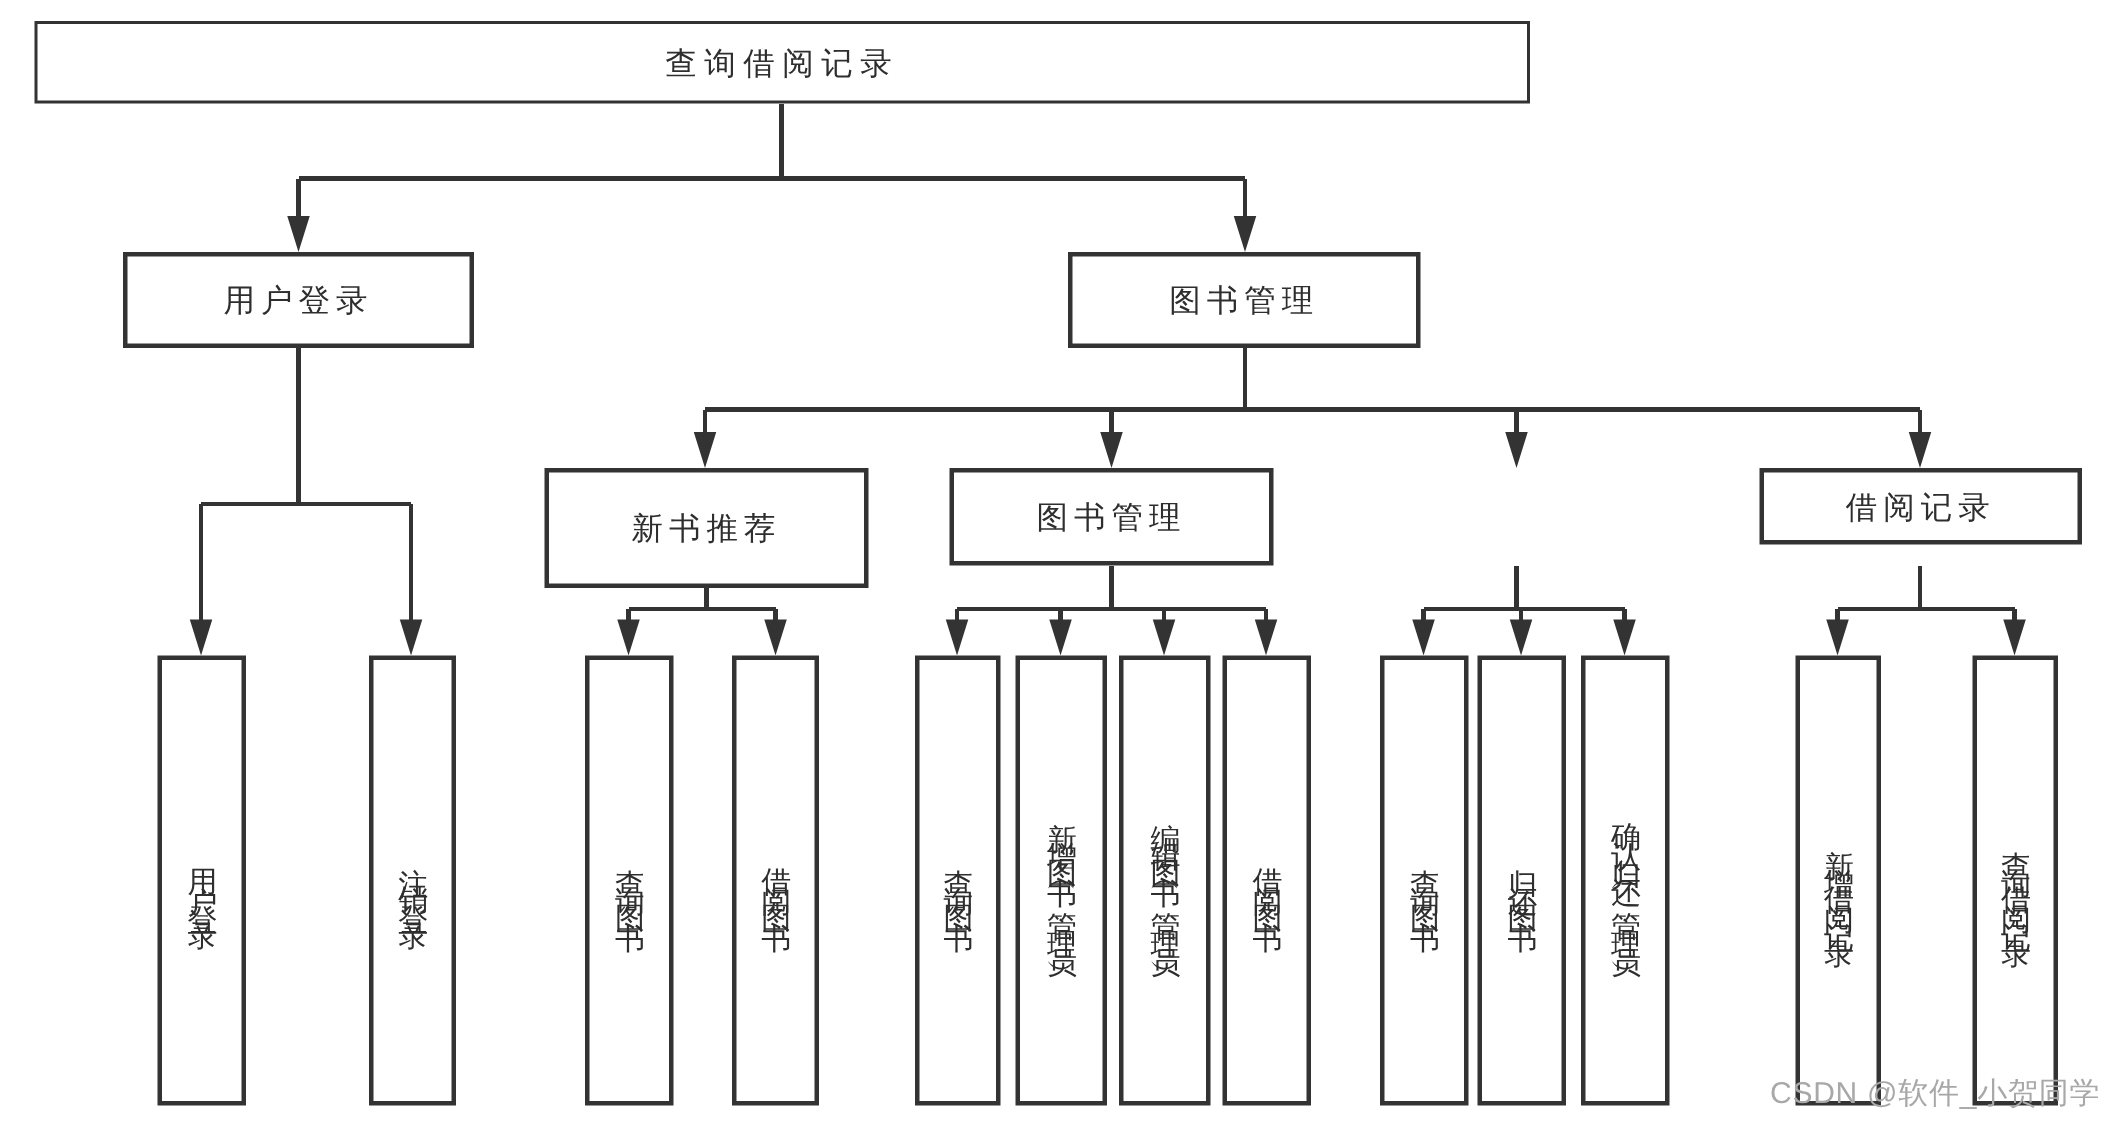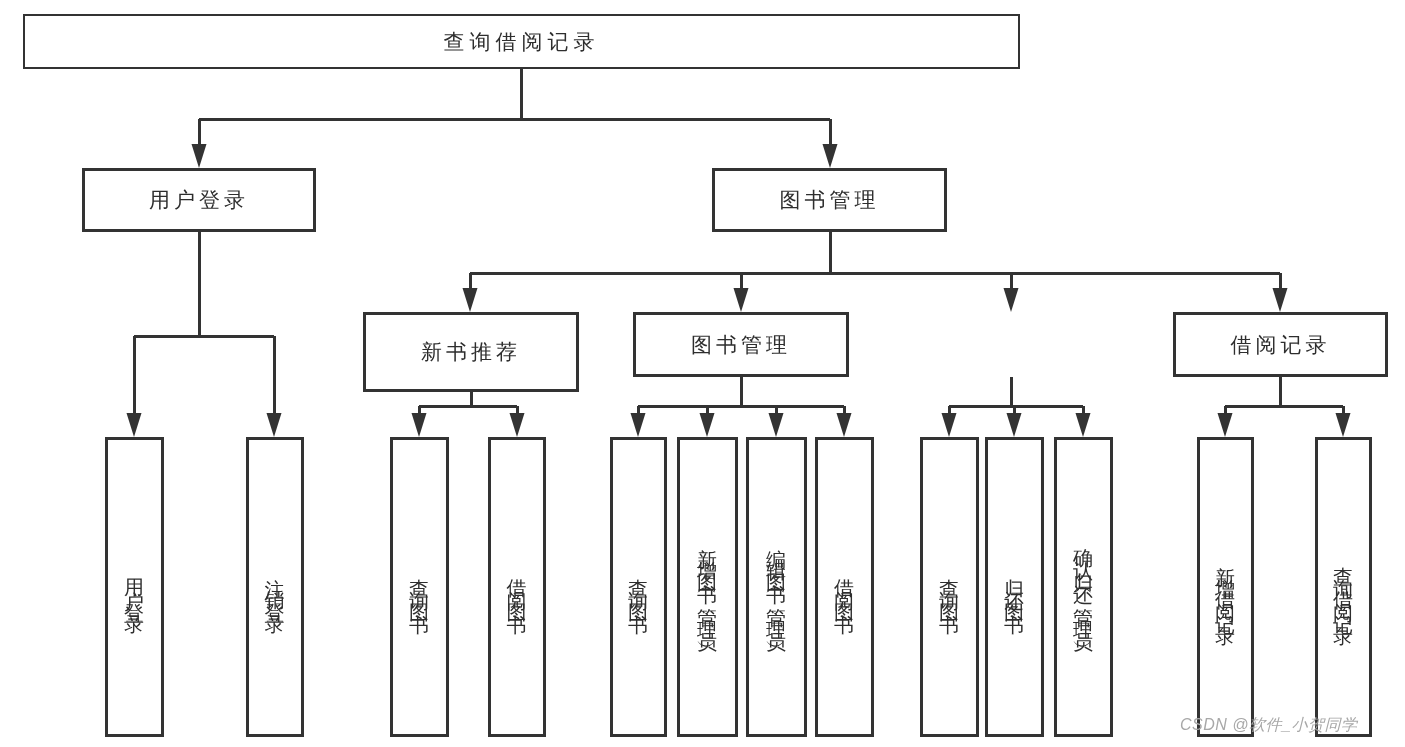--- a/index.html
+++ b/index.html
@@ -13,22 +13,22 @@
   .box{position:absolute;box-sizing:border-box;background:#ffffff;
        border:3px solid var(--border,#333333);
        display:flex;align-items:center;justify-content:center;}
   .root{border-width:2px;}
   .hlabel{font-size:21px;letter-spacing:4px;white-space:nowrap;}
   .title{letter-spacing:5px;}
   .leaf{top:437px;height:300px;}
   .vlabel{writing-mode:vertical-rl;text-orientation:mixed;
           font-size:20px;line-height:1;letter-spacing:12px;white-space:nowrap;}
   .watermark{position:absolute;left:1180px;top:715px;z-index:5;
-             font-size:16px;letter-spacing:0.5px;white-space:nowrap;
-             color:var(--watermark,#a8a8a8);font-style:italic;}
+             font-size:20px;letter-spacing:0.5px;white-space:nowrap;
+             color:var(--watermark,#a8a8a8);}
 </style>
 </head>
 <body>
 
 <div id="canvas">
 
   <svg id="connectors" viewBox="0 0 1405 747">
       <path d="M521 69 V119 M199 119 H830 M199 119 V147 M830 119 V147"></path>
       <polygon points="191.5,144 206.5,144 199,168"></polygon>
       <polygon points="822.5,144 837.5,144 830,168"></polygon>
@@ -67,21 +67,21 @@
   <div class="box" style="left:712px;top:168px;width:235px;height:64px">
     <span class="hlabel">图书管理</span>
   </div>
 
   <div class="box" style="left:363px;top:312px;width:216px;height:80px">
     <span class="hlabel">新书推荐</span>
   </div>
   <div class="box" style="left:633px;top:312px;width:216px;height:65px">
     <span class="hlabel">图书管理</span>
   </div>
-  <div class="box" style="left:1173px;top:312px;width:215px;height:65px">
+  <div class="box" style="left:1173px;top:312px;width:215px;height:51px">
     <span class="hlabel">借阅记录</span>
   </div>
 
   <div class="box leaf" style="left:105px;width:59px">
     <span class="vlabel">用户登录</span>
   </div>
   <div class="box leaf" style="left:246px;width:58px">
     <span class="vlabel">注销登录</span>
   </div>
 

